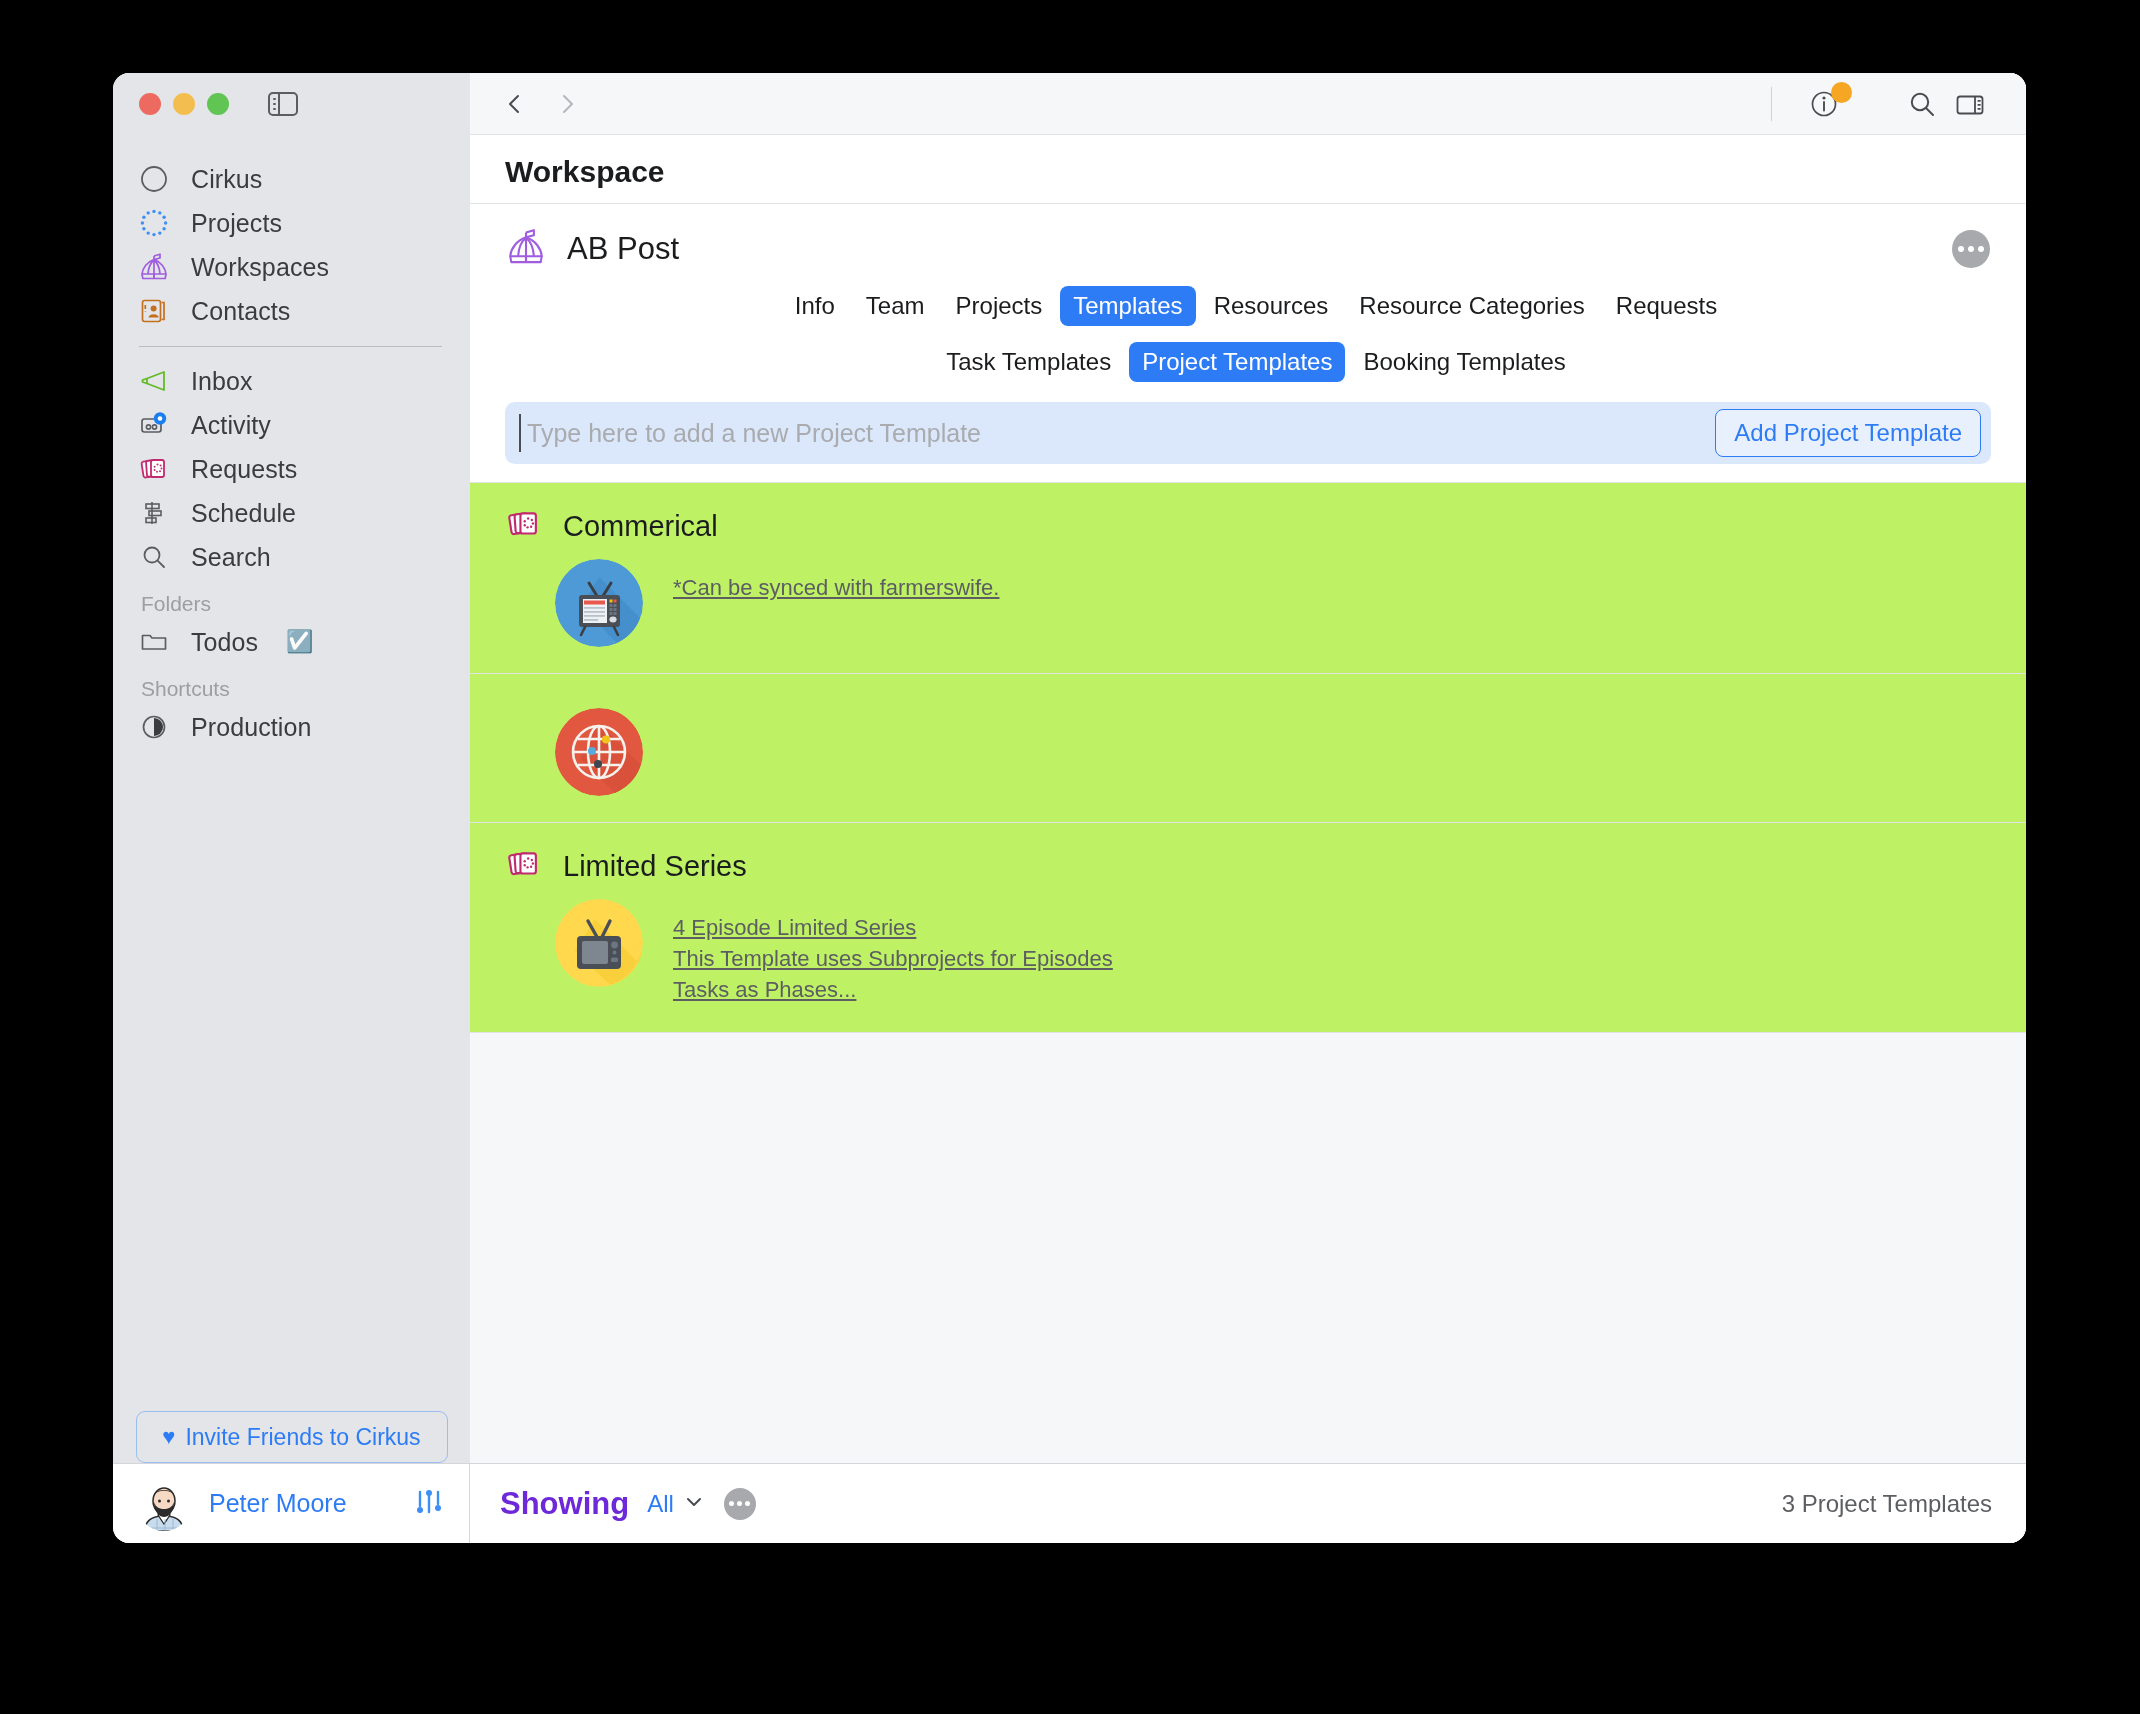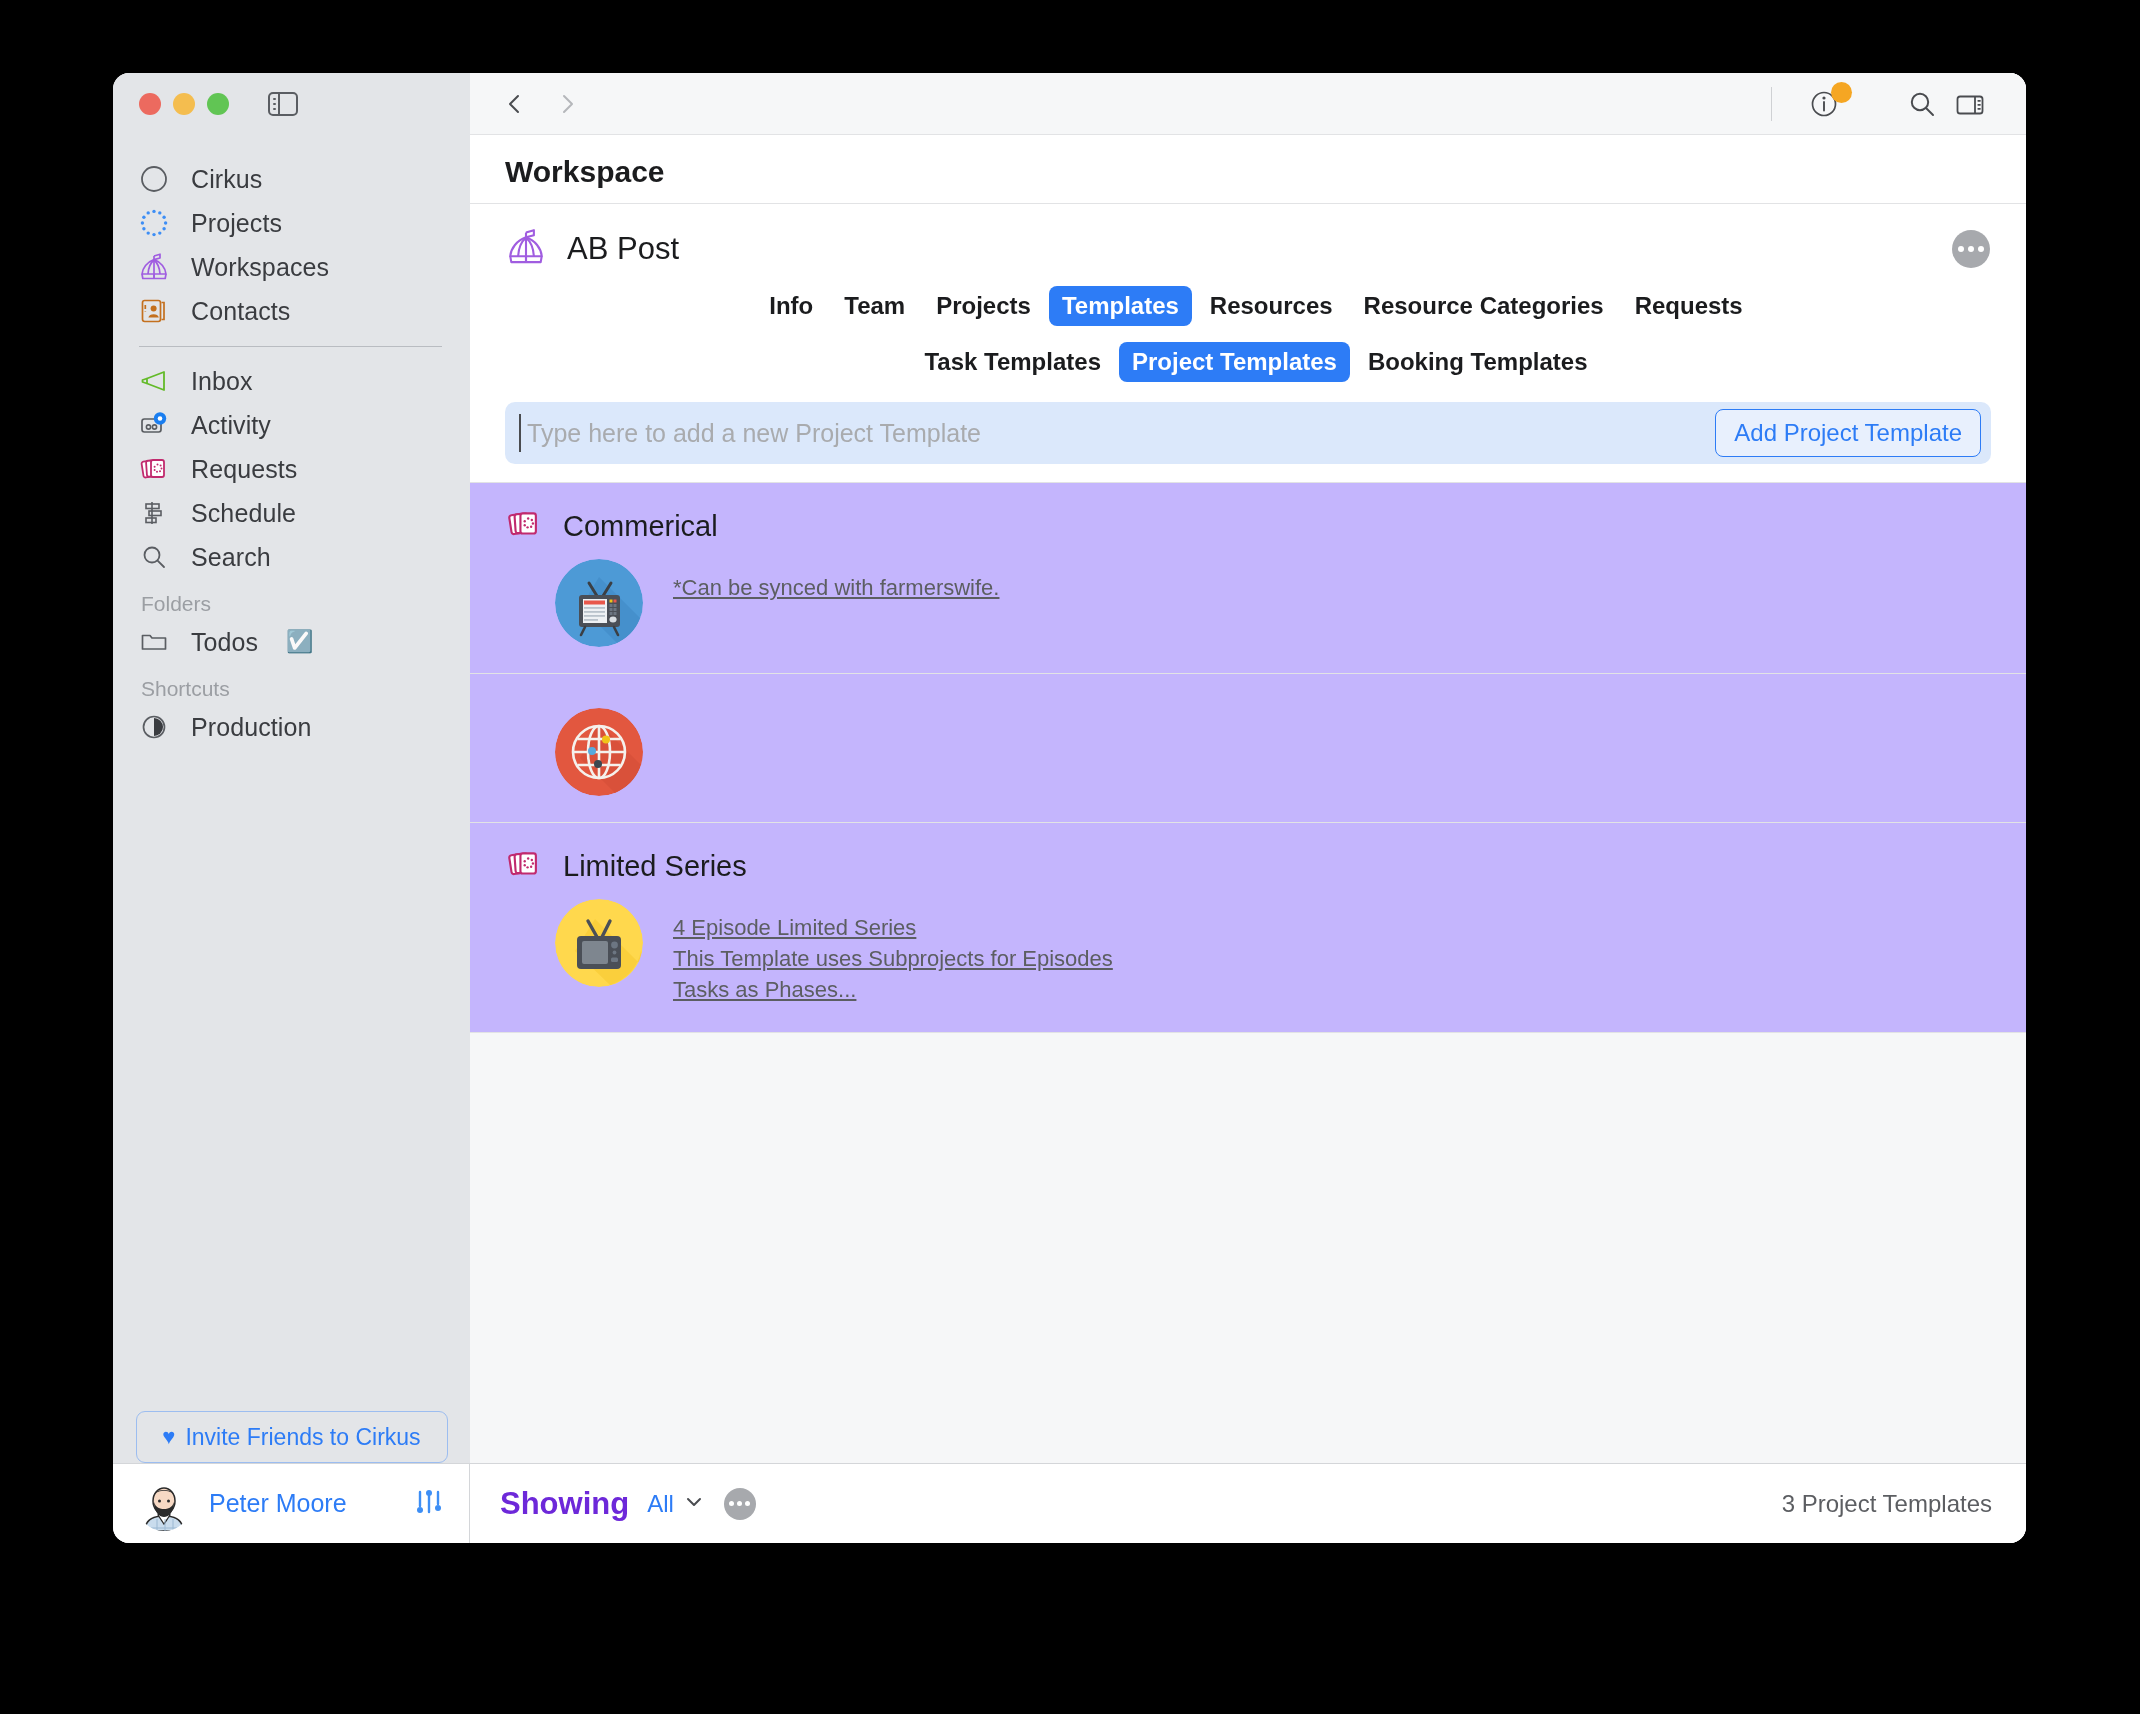--- a/index.html
+++ b/index.html
@@ -198,21 +198,20 @@
     gap: 4px;
     cursor: pointer;
   }
   .dots-btn span { width: 6px; height: 6px; border-radius: 50%; background: #fff; display:block; }
 
   .tabs-row {
     display: flex; justify-content: center; align-items: flex-end;
     gap: 5px;
     padding: 8px 0 2px 16px;
     flex: none;
-    font-weight: bold;
   }
   .tab {
     font-size: 24px;
     color: #1b1c1e;
     padding: 6px 13px;
     border-radius: 8px;
     cursor: pointer;
     white-space: nowrap;
   }
   .tab.active { background: #2d7cf6; color: #fff; }
@@ -245,21 +244,21 @@
     color: #2d7cf6;
     font-size: 24px;
     height: 48px;
     padding: 0 18px;
     display: flex; align-items: center;
     cursor: pointer;
     font-family: "Liberation Sans", sans-serif;
     white-space: nowrap;
   }
 
-  .list-area { flex: 1; overflow: hidden; background: #c4b5fd; display: flex; flex-direction: column; }
+  .list-area { flex: 1; overflow: hidden; background: #bef264; display: flex; flex-direction: column; }
 
   .tpl-row {
     border-top: 1px solid #e2e3e5;
     padding: 22px 35px 26px 35px;
   }
   .tpl-head { display: flex; align-items: center; gap: 20px; }
   .tpl-name { font-size: 29px; color: #1b1c1e; }
   .tpl-body { display: flex; gap: 30px; align-items: flex-start; margin-top: 12px; padding-left: 50px; }
   .tpl-thumb { width: 88px; height: 88px; border-radius: 50%; flex: none; overflow: hidden; }
   .tpl-desc { font-size: 22px; color: #5c5e62; line-height: 1.42; padding-top: 13px; text-decoration: underline; }

